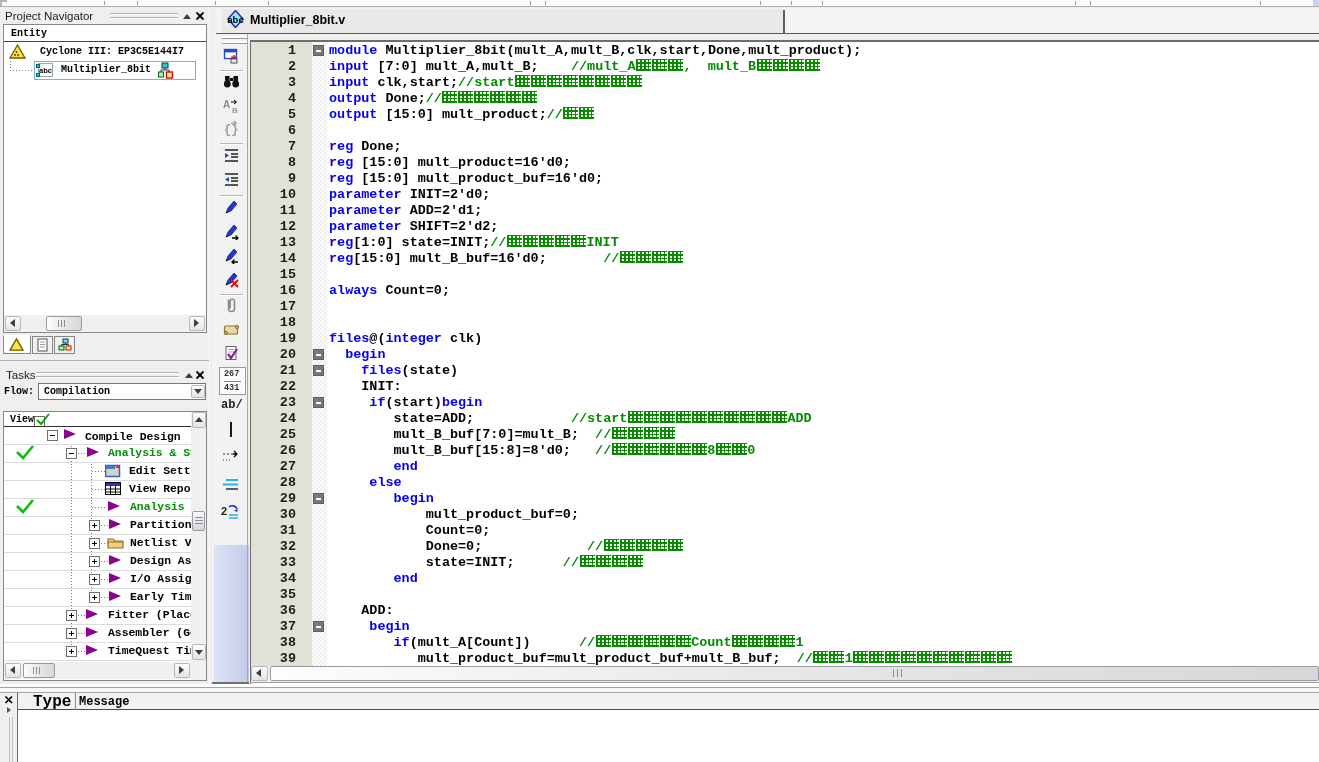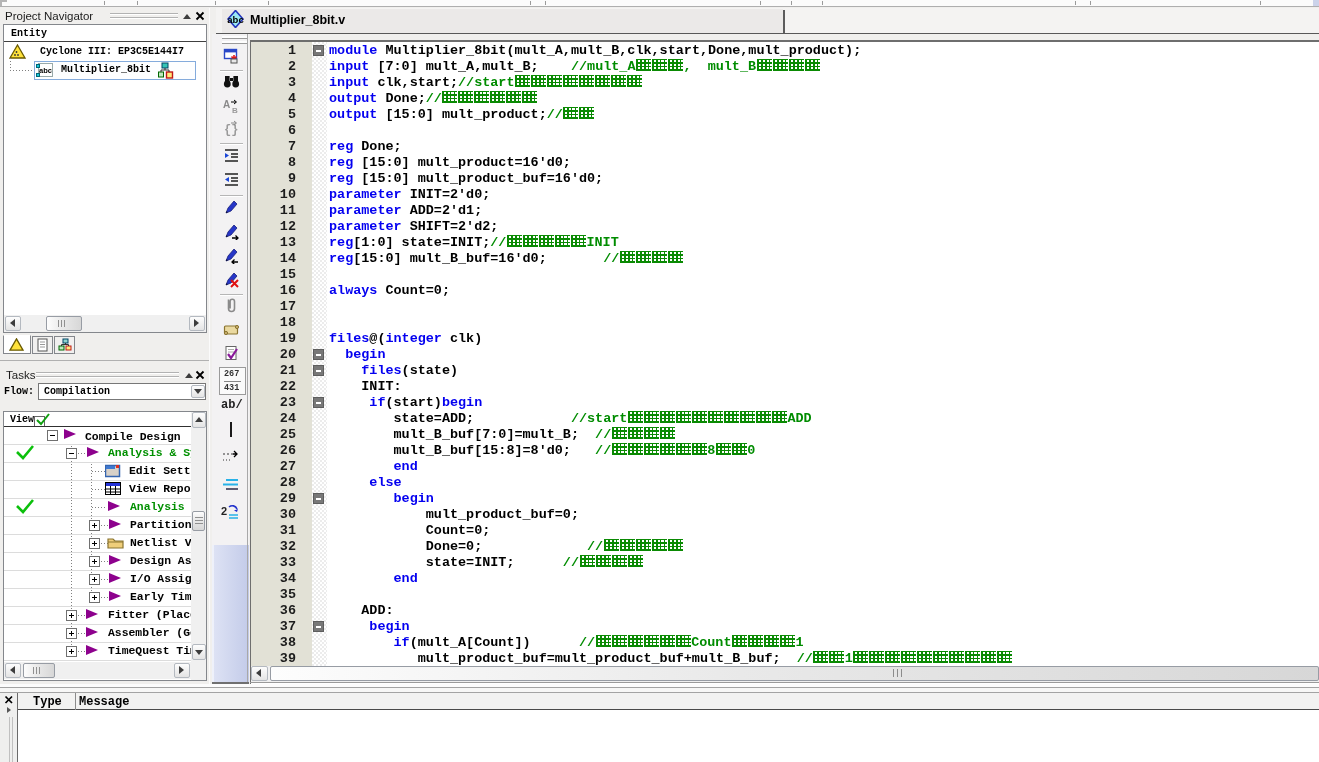--- a/index.html
+++ b/index.html
@@ -474,14 +474,14 @@
 <div class="a" style="left:0;top:692px;width:1319px;height:1px;background:#a3a3a3"></div>
 <div class="a" style="left:0;top:693px;width:17px;height:69px;background:#efefee"></div>
 <svg class="a" style="left:4px;top:695px" width="10" height="10">
     <path d="M1.5 1.5 L8 8 M8 1.5 L1.5 8" stroke="#000" stroke-width="1.7"></path>
   </svg>
 <div class="a" style="left:7px;top:707px;border-left:4px solid #555;border-top:3px solid transparent;border-bottom:3px solid transparent;width:0;height:0"></div>
 <div class="a" style="left:9px;top:717px;width:1px;height:45px;background:#c0c0c0"></div>
 <div class="a" style="left:12px;top:717px;width:1px;height:45px;background:#c0c0c0"></div>
 <div class="a" style="left:17px;top:693px;width:1302px;height:69px;background:#fff;border-left:1px solid #6a6a6a"></div>
 <div class="a" style="left:18px;top:693px;width:1301px;height:17px;background:#f2f2f1;border-bottom:1px solid #4a4a4a"></div>
-<div class="a mono" style="left:33px;top:696px;font-size:12px;line-height:12px">Type</div>
+<div class="a mono" style="left:33px;top:696px;font-size:16px;line-height:12px">Type</div>
 <div class="a" style="left:75px;top:693px;width:1px;height:17px;background:#8a8a8a"></div>
 <div class="a mono" style="left:79px;top:696px;font-size:12px;line-height:12px">Message</div>
 </body></html>

